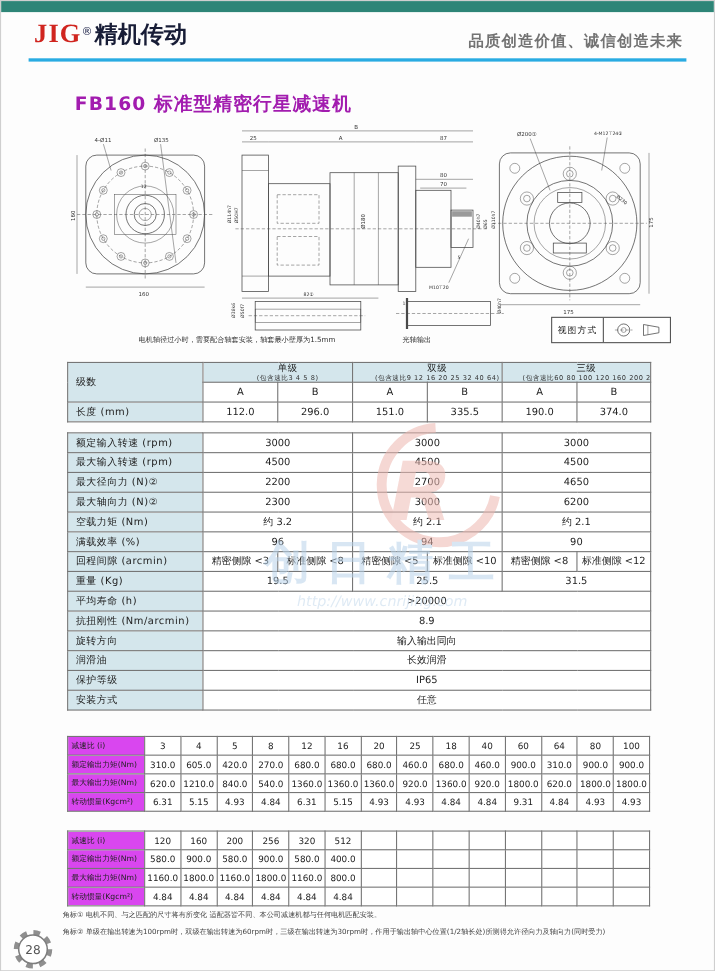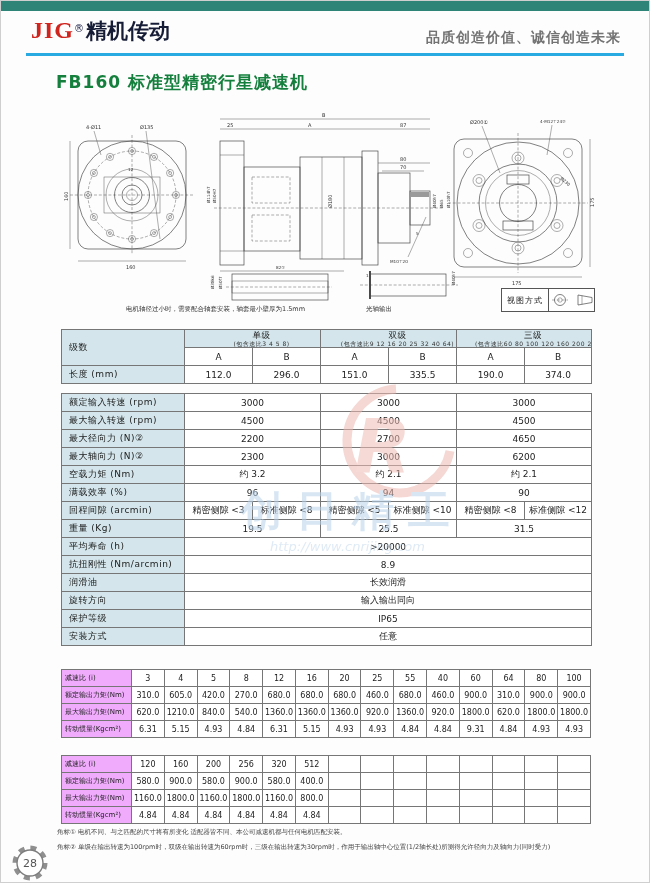--- a/index.html
+++ b/index.html
@@ -6,47 +6,47 @@
   .page{position:relative;width:650px;height:883px;background:#fdfdfd;overflow:hidden;
         font-family:"DejaVu Sans",sans-serif;border:1px solid #cfcfcf;box-sizing:border-box;}
   .topbar{position:absolute;top:0;left:0;right:0;height:10px;background:#2e8577;}
   
   .logo{position:absolute;left:30px;top:16px;white-space:nowrap;}
   .logo-en{font-family:"Liberation Serif",serif;font-weight:bold;font-size:24px;color:#d0251f;letter-spacing:1px;text-align:right;}
   .logo-reg{font-size:10px;color:#23284d;vertical-align:super;}
   .logo-cn{font-size:21px;font-weight:bold;color:#171c36;margin-left:2px;}
   .slogan{position:absolute;right:28px;top:28px;font-size:14px;font-weight:bold;color:#737373;letter-spacing:1px;}
   .rule{position:absolute;left:25px;right:25px;top:52px;height:3px;background:#29abe2;}
-  .title{position:absolute;left:55px;top:70px;margin:0;font-size:17px;font-weight:bold;color:#15803d;letter-spacing:1px;}
+  .title{position:absolute;left:55px;top:70px;margin:12px;font-size:17px;font-weight:bold;color:#a21caf;letter-spacing:1px;}
   
   .drawings{position:absolute;left:55px;top:108px;width:545px;height:212px;}
   .dwg{position:absolute;}
   .ln{fill:none;stroke:#4a4a4a;stroke-width:0.7;}
   .thin{fill:none;stroke:#4a4a4a;stroke-width:0.45;}
   .dash{fill:none;stroke:#4a4a4a;stroke-width:0.45;stroke-dasharray:3 1.8;}
   .fillg{fill:#9a9a9a;stroke:none;}
   .dim{font-size:5px;fill:#333;}
   .dim4{font-size:4.2px;fill:#333;}
   .dwg-caption{position:absolute;left:70px;top:196px;font-size:6.5px;color:#333;white-space:nowrap;}
   .dwg-caption2{position:absolute;left:310px;top:196px;font-size:6.5px;color:#333;}
-  .viewbox{position:absolute;left:445px;top:179px;width:94px;height:24px;border:1px solid #555;
+  .viewbox{position:absolute;left:445px;top:179px;width:109px;height:24px;border:1px solid #555;
            display:flex;align-items:center;background:#fff;box-sizing:border-box;}
   .vb-label{font-size:8px;color:#222;border-right:1px solid #555;height:100%;display:flex;
             align-items:center;padding:0 5px;letter-spacing:1px;}
   .vb-icons{flex:1;display:flex;justify-content:center;}
   
   table{border-collapse:collapse;table-layout:fixed;position:absolute;left:60px;background:#fff;}
   td{border:1px solid #767676;text-align:center;color:#222;padding:0;white-space:nowrap;overflow:hidden;}
   .spec td{height:17px;font-size:9px;}
   .spec td.lbl{background:#d4e6ec;text-align:left;padding-left:7px;letter-spacing:0.5px;}
   .grp-title{font-size:8.5px;line-height:10px;}
   .grp-sub{font-size:6px;line-height:7px;color:#333;}
   #spec-a td.grp{text-align:center;padding-left:18px;}
   .ratio td{height:16px;font-size:8px;}
-  .ratio td.lbl{background:#f0abfc;font-size:7px;text-align:left;padding-left:3px;letter-spacing:0;}
+  .ratio td.lbl{background:#d946ef;font-size:7px;text-align:left;padding-left:3px;letter-spacing:0;}
   #spec-a{top:328px;width:530px;}
   #spec-b{top:392px;width:530px;}
   #ratio-1{top:668px;width:530px;}
   #ratio-2{top:754px;width:530px;}
   .fn{position:absolute;left:56px;font-size:6.5px;color:#444;white-space:nowrap;}
   .fn1{top:827px;}
   .fn2{top:842px;}
   .wm{position:absolute;left:235px;top:372px;pointer-events:none;opacity:0.55;}
   .pagenum{position:absolute;left:10px;top:843px;}
 </style>
@@ -334,26 +334,26 @@
         </tr>
         <tr>
           <td class="lbl">平均寿命 (h)</td>
           <td colspan="6">&gt;20000</td>
         </tr>
         <tr>
           <td class="lbl">抗扭刚性 (Nm/arcmin)</td>
           <td colspan="6">8.9</td>
         </tr>
         <tr>
+          <td class="lbl">旋转方向</td>
+          <td colspan="6">输入输出同向</td>
+        </tr>
+        <tr>
           <td class="lbl">润滑油</td>
           <td colspan="6">长效润滑</td>
-        </tr>
-        <tr>
-          <td class="lbl">旋转方向</td>
-          <td colspan="6">输入输出同向</td>
         </tr>
         <tr>
           <td class="lbl">保护等级</td>
           <td colspan="6">IP65</td>
         </tr>
         <tr>
           <td class="lbl">安装方式</td>
           <td colspan="6">任意</td>
         </tr>
       </tbody>
@@ -367,21 +367,21 @@
         <tr>
           <td class="lbl">减速比 (i)</td>
           <td>3</td>
           <td>4</td>
           <td>5</td>
           <td>8</td>
           <td>12</td>
           <td>16</td>
           <td>20</td>
           <td>25</td>
-          <td>55</td>
+          <td>18</td>
           <td>40</td>
           <td>60</td>
           <td>64</td>
           <td>80</td>
           <td>100</td>
         </tr>
         <tr>
           <td class="lbl">额定输出力矩(Nm)</td>
           <td>310.0</td>
           <td>605.0</td>

